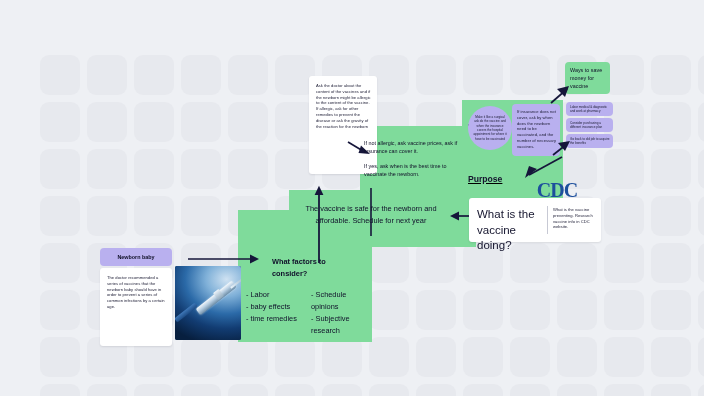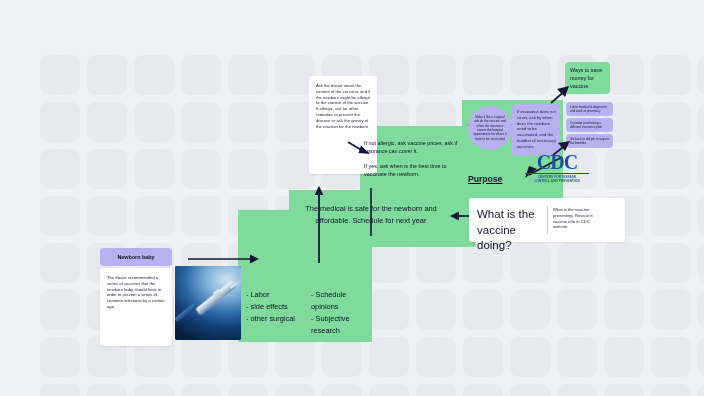--- a/index.html
+++ b/index.html
@@ -126,21 +126,21 @@
   }
   .photo .hub{
     position:absolute;
     width:7px;height:9px;
     background:linear-gradient(180deg,#eef5fb,#8fa9bd);
     transform:rotate(-38deg);
     left:40px;top:24px;border-radius:1px;
   }
 
   
-  .cdc{position:absolute;}
+  .cdc{position:absolute;margin-top:28px;}
   .cdc .lg{
     font-family:"Liberation Serif", serif;
     font-weight:700;
     font-size:20px;
     letter-spacing:-1px;
     color:#1d4f9c;
     line-height:1;
     position:relative;
   }
   .cdc .sub{
@@ -316,25 +316,26 @@
   </div>
 
   <div class="arrow" style="left:188px;top:253px;">
     <svg width="72" height="12" viewBox="0 0 72 12">
       <line x1="0" y1="6" x2="62" y2="6" stroke="#16163a" stroke-width="1.6"></line>
       <polygon points="62,1.6 71,6 62,10.4" fill="#16163a"></polygon>
     </svg>
   </div>
 
   <div class="shape" style="left:246px;top:256px;width:124px;height:86px;">
+    <div class="med" style="font-weight:700;padding-left:26px;width:80px;">What factors to consider?</div>
 
     <div class="bullets" style="position:absolute;left:0px;top:33px;width:58px;">
       <span class="med">- Labor</span>
-      <span class="med">- side effects</span>
-      <span class="med">- other surgical</span>
+      <span class="med">- baby effects</span>
+      <span class="med">- time remedies</span>
     </div>
 
     <div class="bullets" style="position:absolute;left:65px;top:33px;width:56px;">
       <span class="med">- Schedule opinions</span>
       <span class="med">- Subjective research</span>
     </div>
   </div>
 
   <div class="arrow" style="left:313px;top:185px;">
     <svg width="12" height="78" viewBox="0 0 12 78">
@@ -392,31 +393,31 @@
   </div>
 
   <div class="cdc" style="left:525px;top:152px;width:64px;">
     <div class="lg" style="text-align:center;">CDC</div>
     <div class="rule"></div>
     <div class="sub">CENTERS FOR DISEASE</div>
     <div class="sub" style="margin-top:0;">CONTROL AND PREVENTION</div>
   </div>
 
   <div class="shape center" style="left:296px;top:203px;width:150px;">
-    <div class="med">The medical is safe for the newborn and affordable. Schedule for next year</div>
+    <div class="med">The vaccine is safe for the newborn and affordable. Schedule for next year</div>
   </div>
 
   <div class="arrow" style="left:450px;top:210px;">
     <svg width="30" height="12" viewBox="0 0 30 12">
       <line x1="30" y1="6" x2="9" y2="6" stroke="#16163a" stroke-width="1.7"></line>
       <polygon points="9,1.6 0,6 9,10.4" fill="#16163a"></polygon>
     </svg>
   </div>
 
-  <div class="shape card-white" style="left:469px;top:198px;width:156px;height:44px;">
+  <div class="shape card-white" style="left:469px;top:198px;width:132px;height:44px;">
     <div class="big" style="position:absolute;left:8px;top:9px;width:64px;">What is the vaccine doing?</div>
     <div style="position:absolute;left:78px;top:8px;width:0;height:28px;border-left:1px solid #c7c9d4;"></div>
     <div class="tiny" style="position:absolute;left:84px;top:9px;width:44px;">What is the vaccine preventing. Research vaccine info in CDC website.</div>
   </div>
 
   <div class="shape note-green" style="left:565px;top:62px;width:45px;height:32px;padding:4px 4px 0 5px;">
     <div class="small">Ways to save money for vaccine</div>
   </div>
 
   <div class="arrow" style="left:551px;top:86px;">

